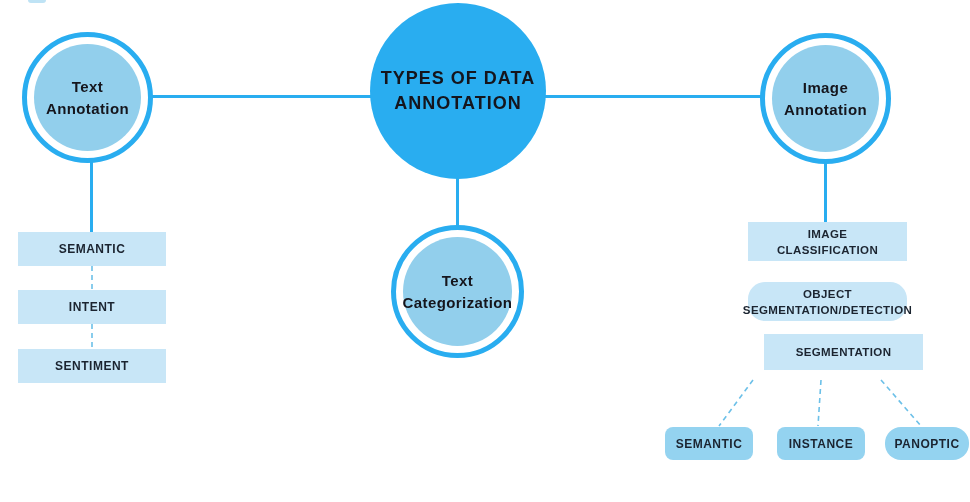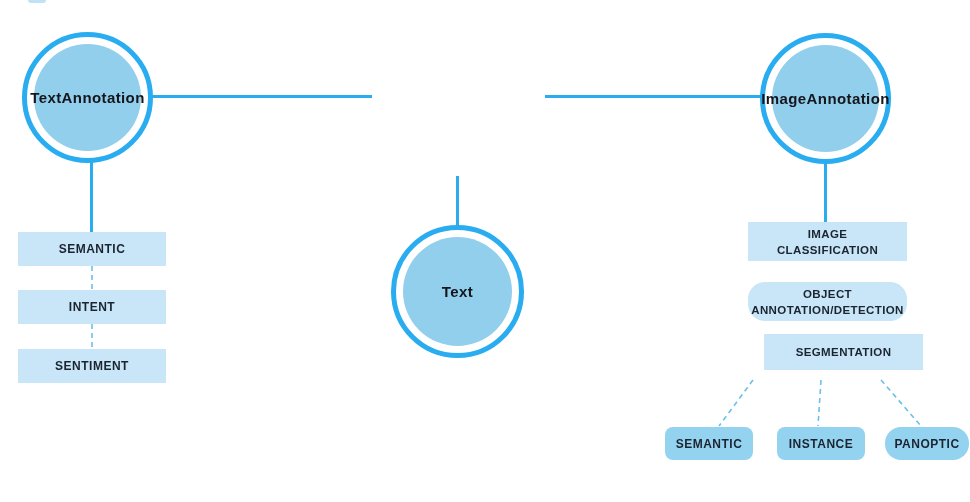--- a/index.html
+++ b/index.html
@@ -56,21 +56,21 @@
   .ring-node {
     position: absolute;
     border: 5px solid var(--accent);
     border-radius: 50%;
     background: #ffffff;
     display: flex; align-items: center; justify-content: center;
   }
   .ring-node .inner {
     border-radius: 50%;
     background: var(--node-fill);
-    display: flex; flex-direction: row;
+    display: flex; flex-direction: column;
     align-items: center; justify-content: center;
     text-align: center;
   }
   .ring-node .node-line {
     font-size: 15px;
     font-weight: bold;
     letter-spacing: 0.4px;
     color: #15151c;
     line-height: 22px;
     white-space: nowrap;
@@ -117,58 +117,63 @@
   <div class="line" style="left:824px; top:162px; width:3px; height:61px;"></div>
 
   <svg class="dash-svg" width="970" height="502" viewBox="0 0 970 502">
     <line x1="92" y1="266" x2="92" y2="290"></line>
     <line x1="92" y1="324" x2="92" y2="348"></line>
     <line x1="753" y1="380" x2="719" y2="426"></line>
     <line x1="821" y1="380" x2="818" y2="426"></line>
     <line x1="881" y1="380" x2="921" y2="426"></line>
   </svg>
 
+  <div class="central-node">
+    <span class="title-line">TYPES OF DATA</span>
+    <span class="title-line">ANNOTATION</span>
+  </div>
 
   <div class="ring-node node-text">
     <div class="inner">
       <span class="node-line">Text</span>
       <span class="node-line">Annotation</span>
     </div>
   </div>
 
   <div class="ring-node node-image">
     <div class="inner">
       <span class="node-line">Image</span>
       <span class="node-line">Annotation</span>
     </div>
   </div>
 
   <div class="ring-node node-categorization">
     <div class="inner">
       <span class="node-line">Text</span>
+      <span class="node-line">Categorization</span>
     </div>
   </div>
 
   <div class="type-box left-box" style="top:232px;">
     <span>SEMANTIC</span>
   </div>
   <div class="type-box left-box" style="top:349px;">
     <span>SENTIMENT</span>
   </div>
   <div class="type-box left-box" style="top:290px;">
     <span>INTENT</span>
   </div>
 
   <div class="type-box right-box" style="top:222px; height:39px;">
     <span>IMAGE</span>
     <span>CLASSIFICATION</span>
   </div>
   <div class="type-box right-box" style="top:282px; height:39px;border-radius:17px;">
     <span>OBJECT</span>
-    <span>ANNOTATION/DETECTION</span>
+    <span>SEGMENTATION/DETECTION</span>
   </div>
   <div class="type-box right-box" style="top:334px; height:36px;margin-left:16px;">
     <span>SEGMENTATION</span>
     <span></span>
   </div>
 
   <div class="chip" style="left:665px; width:88px;">
     <span>SEMANTIC</span>
   </div>
   <div class="chip" style="left:777px; width:88px;">

